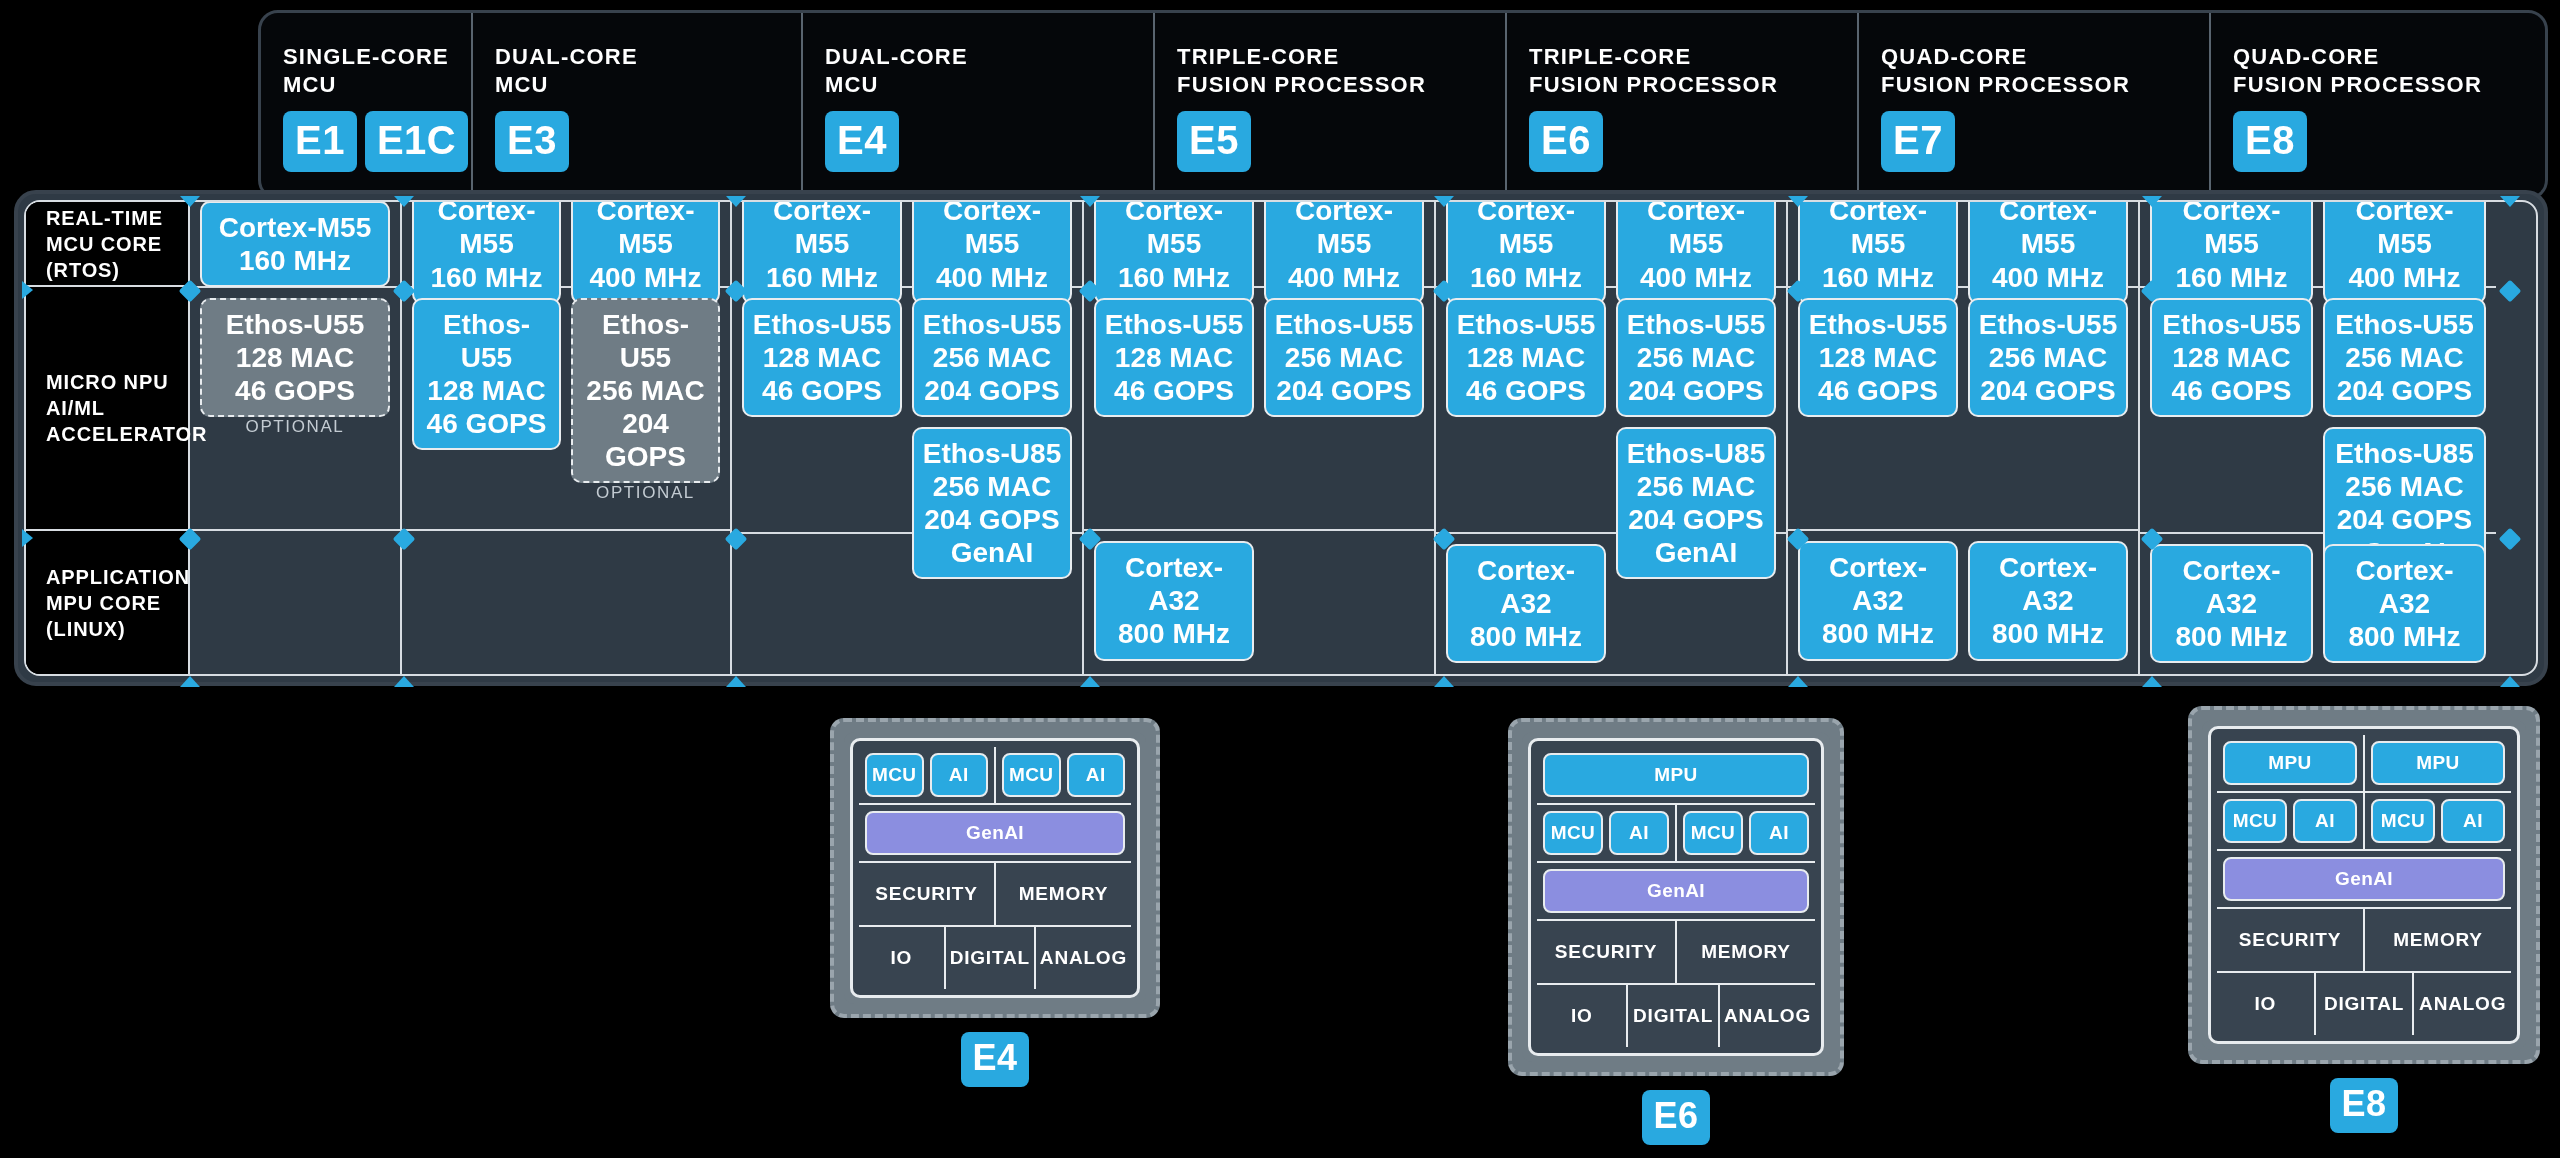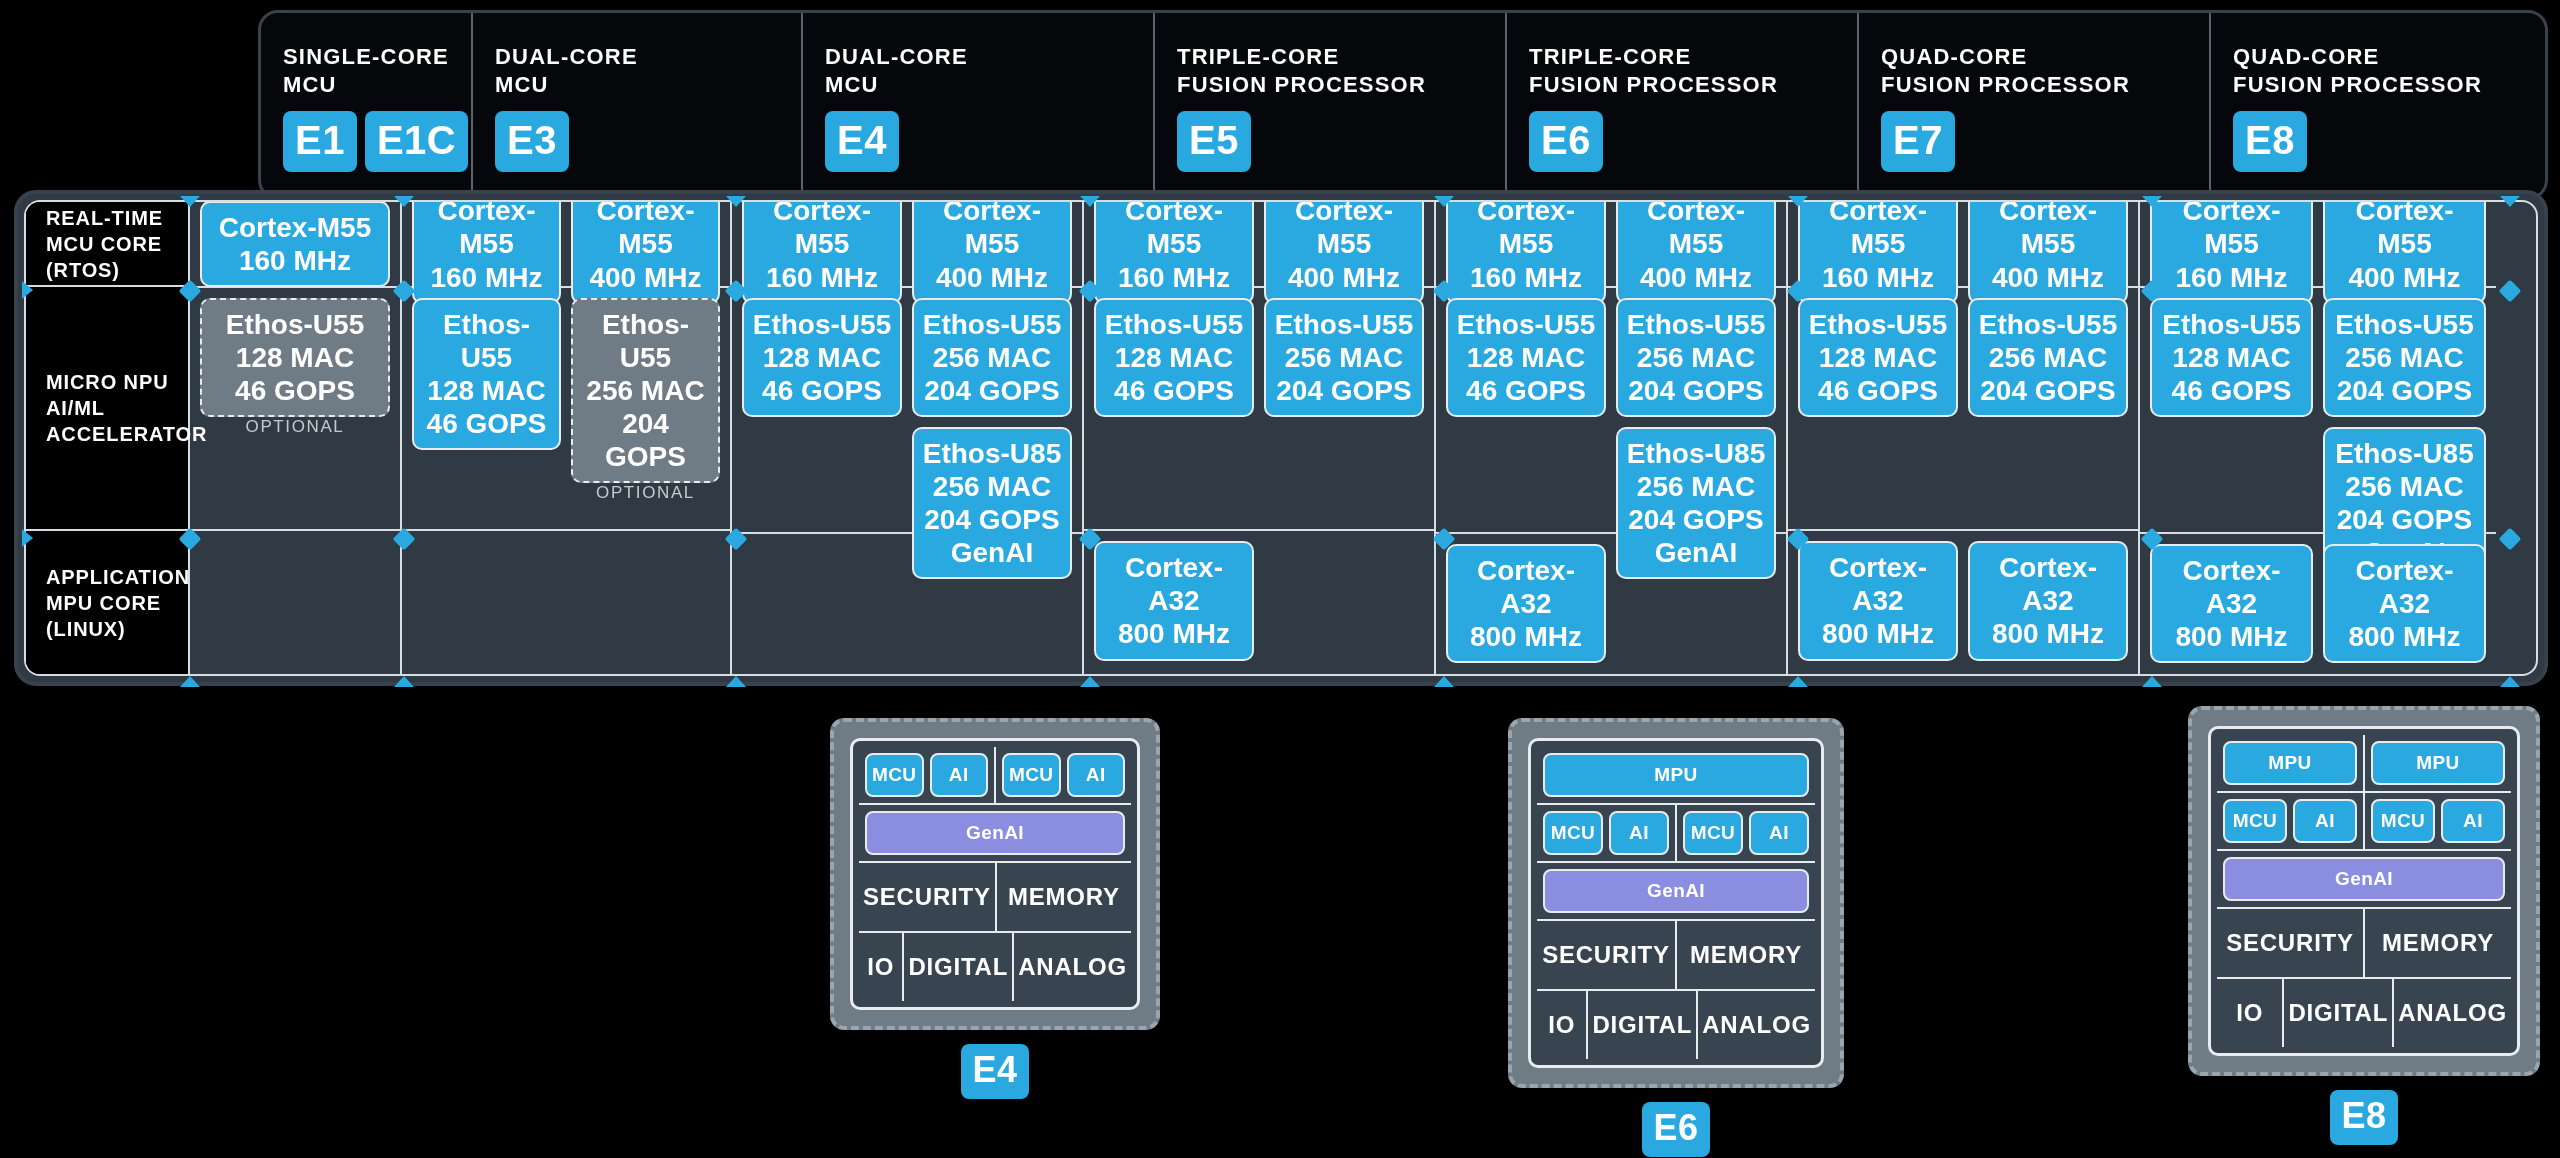--- a/index.html
+++ b/index.html
@@ -100,21 +100,21 @@
   .die-row{display:flex;border-bottom:2px solid #e8ecef;}
   .die-row:last-child{border-bottom:none;}
   .die-grp{flex:1;display:flex;gap:6px;padding:6px;}
   .dbox{
     flex:1;background:#29a9e0;border:2px solid #e8ecef;border-radius:8px;
     color:#fff;font-weight:bold;font-size:19px;text-align:center;
     padding:9px 4px;letter-spacing:0.4px;
   }
   .dbox.genai{background:#8b8ee0;}
   .dseg{
-    flex:1;color:#fff;font-weight:bold;font-size:24px;text-align:center;
+    flex:1;color:#fff;font-weight:bold;font-size:19px;text-align:center;
     padding:20px 4px;letter-spacing:0.8px;border-right:2px solid #e8ecef;
   }
   .dseg:last-child{border-right:none;}
   .dsep{width:2px;background:#e8ecef;}
   .die-label{
     display:flex;justify-content:center;margin-top:14px;
   }
   .die-label .badge{font-size:36px;padding:8px 11px 11px 11px;}
 </style>
 </head>

